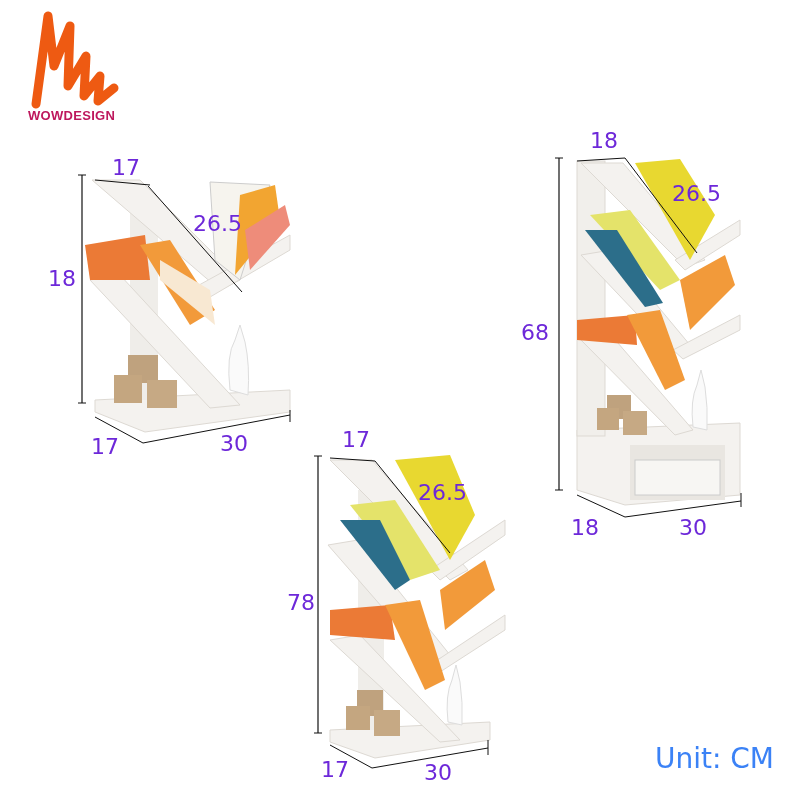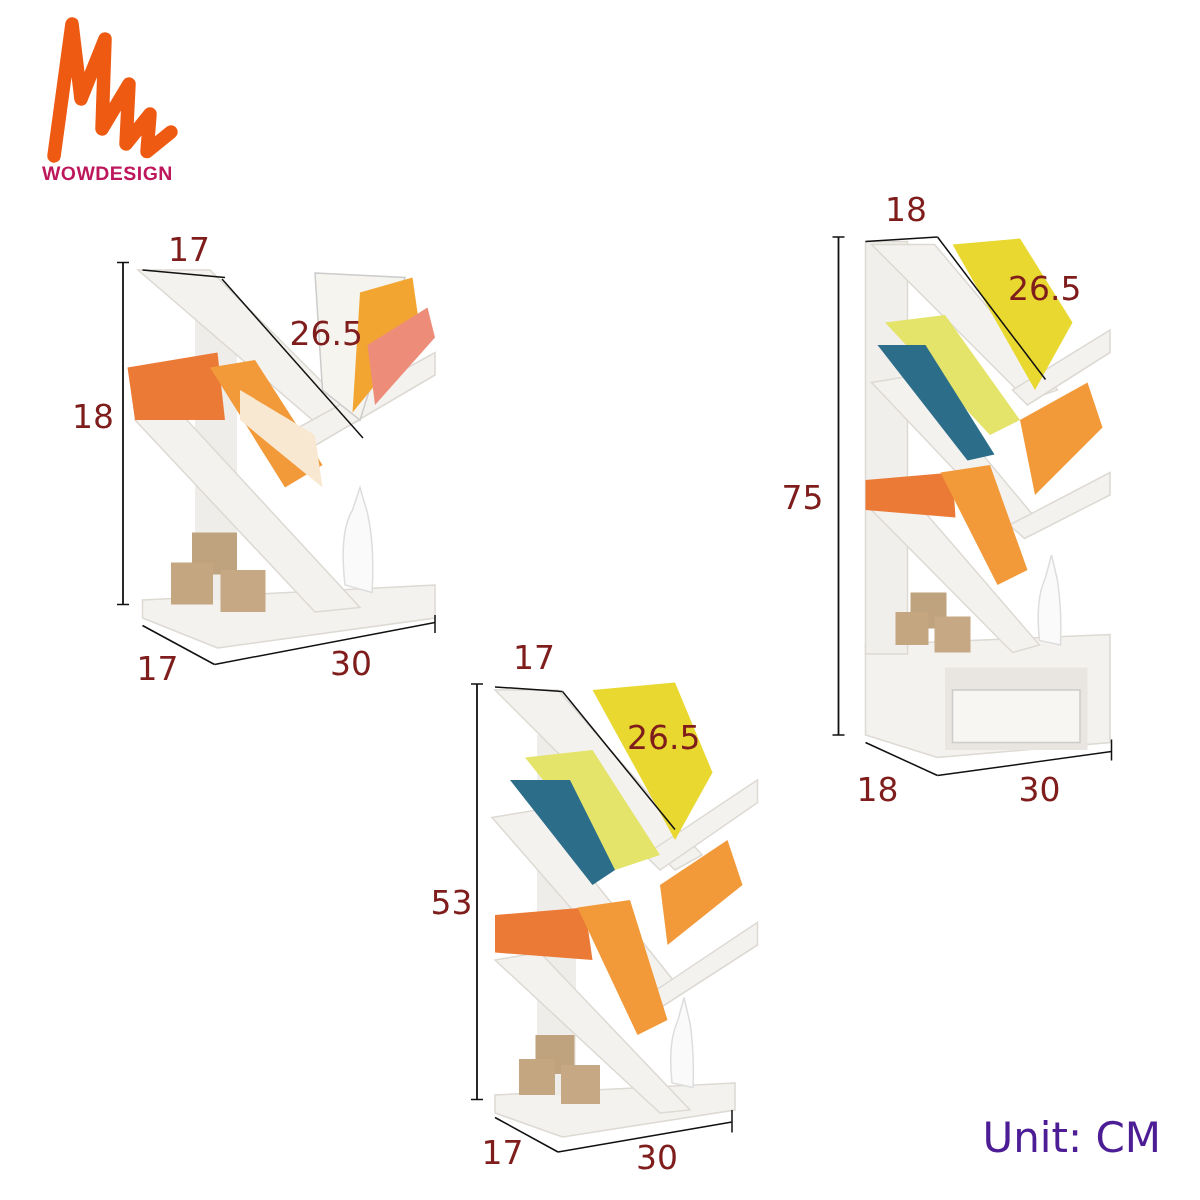--- a/index.html
+++ b/index.html
@@ -1,20 +1,20 @@
 <!DOCTYPE html>
 <html><head>
 <meta charset="utf-8">
 <style>
   html, body { margin: 0; padding: 0; background: #ffffff; }
   body { width: 800px; height: 800px; position: relative; overflow: hidden; font-family: "Liberation Sans", sans-serif; }
   .logo { position: absolute; left: 28px; top: 6px; width: 100px; height: 118px; }
   .logo-text { position: absolute; left: 28px; top: 108px; font: bold 13px "Liberation Sans", sans-serif; color: #be185d; letter-spacing: 0.3px; }
-  .dim { position: absolute; font: 22px "DejaVu Sans", sans-serif; color: #7f1d1d; line-height: 1; }
-  .unit { position: absolute; right: 26px; top: 742px; font: 28px "DejaVu Sans", sans-serif; color: #4c1d95; }
+  .dim { position: absolute; font: 22px "DejaVu Sans", sans-serif; color: #6d28d9; line-height: 1; }
+  .unit { position: absolute; right: 26px; top: 742px; font: 28px "DejaVu Sans", sans-serif; color: #3b82f6; }
   svg.shelf { position: absolute; }
 </style>
 </head>
 <body>
 
 <div class="logo">
   <svg width="100" height="110" viewBox="0 0 100 110">
     <path d="M8 98 L20 10 L26 60 L42 20 L40 80 L58 50 L56 90 L72 70 L70 95 L86 82" fill="none" stroke="#EE5A12" stroke-width="9" stroke-linejoin="round" stroke-linecap="round"></path>
   </svg>
 </div>
@@ -84,21 +84,21 @@
   <line x1="14" y1="16" x2="22" y2="16" stroke="#111"></line>
   <line x1="14" y1="293" x2="22" y2="293" stroke="#111"></line>
   <line x1="30" y1="18" x2="75" y2="21" stroke="#111"></line>
   <line x1="75" y1="21" x2="150" y2="113" stroke="#111"></line>
   <line x1="30" y1="305" x2="72" y2="328" stroke="#111"></line>
   <line x1="72" y1="328" x2="188" y2="308" stroke="#111"></line>
   <line x1="188" y1="300" x2="188" y2="315" stroke="#111"></line>
 </svg>
 <div class="dim" style="left:342px;top:429px">17</div>
 <div class="dim" style="left:418px;top:482px">26.5</div>
-<div class="dim" style="left:287px;top:592px">53</div>
+<div class="dim" style="left:287px;top:592px">78</div>
 <div class="dim" style="left:321px;top:759px">17</div>
 <div class="dim" style="left:424px;top:762px">30</div>
 
 <svg class="shelf" style="left:545px;top:145px" width="210" height="395" viewBox="0 0 210 395">
 
   <polygon points="32,285 195,278 195,350 80,360 32,345" fill="#F4F2EF" stroke="#DDD9D3"></polygon>
   <rect x="85" y="300" width="95" height="55" fill="#E9E6E1"></rect>
   <rect x="90" y="315" width="85" height="35" fill="#F7F6F3" stroke="#ccc"></rect>
 
   <rect x="32" y="16" width="28" height="275" fill="#F1EFEB" stroke="#DDD9D3"></rect>
@@ -124,17 +124,17 @@
   <line x1="10" y1="13" x2="18" y2="13" stroke="#111"></line>
   <line x1="10" y1="345" x2="18" y2="345" stroke="#111"></line>
   <line x1="32" y1="16" x2="80" y2="13" stroke="#111"></line>
   <line x1="80" y1="13" x2="152" y2="108" stroke="#111"></line>
   <line x1="32" y1="350" x2="80" y2="372" stroke="#111"></line>
   <line x1="80" y1="372" x2="196" y2="356" stroke="#111"></line>
   <line x1="196" y1="348" x2="196" y2="362" stroke="#111"></line>
 </svg>
 <div class="dim" style="left:590px;top:130px">18</div>
 <div class="dim" style="left:672px;top:183px">26.5</div>
-<div class="dim" style="left:521px;top:322px">75</div>
+<div class="dim" style="left:521px;top:322px">68</div>
 <div class="dim" style="left:571px;top:517px">18</div>
 <div class="dim" style="left:679px;top:517px">30</div>
 
 <div class="unit">Unit: CM</div>
 
 </body></html>

